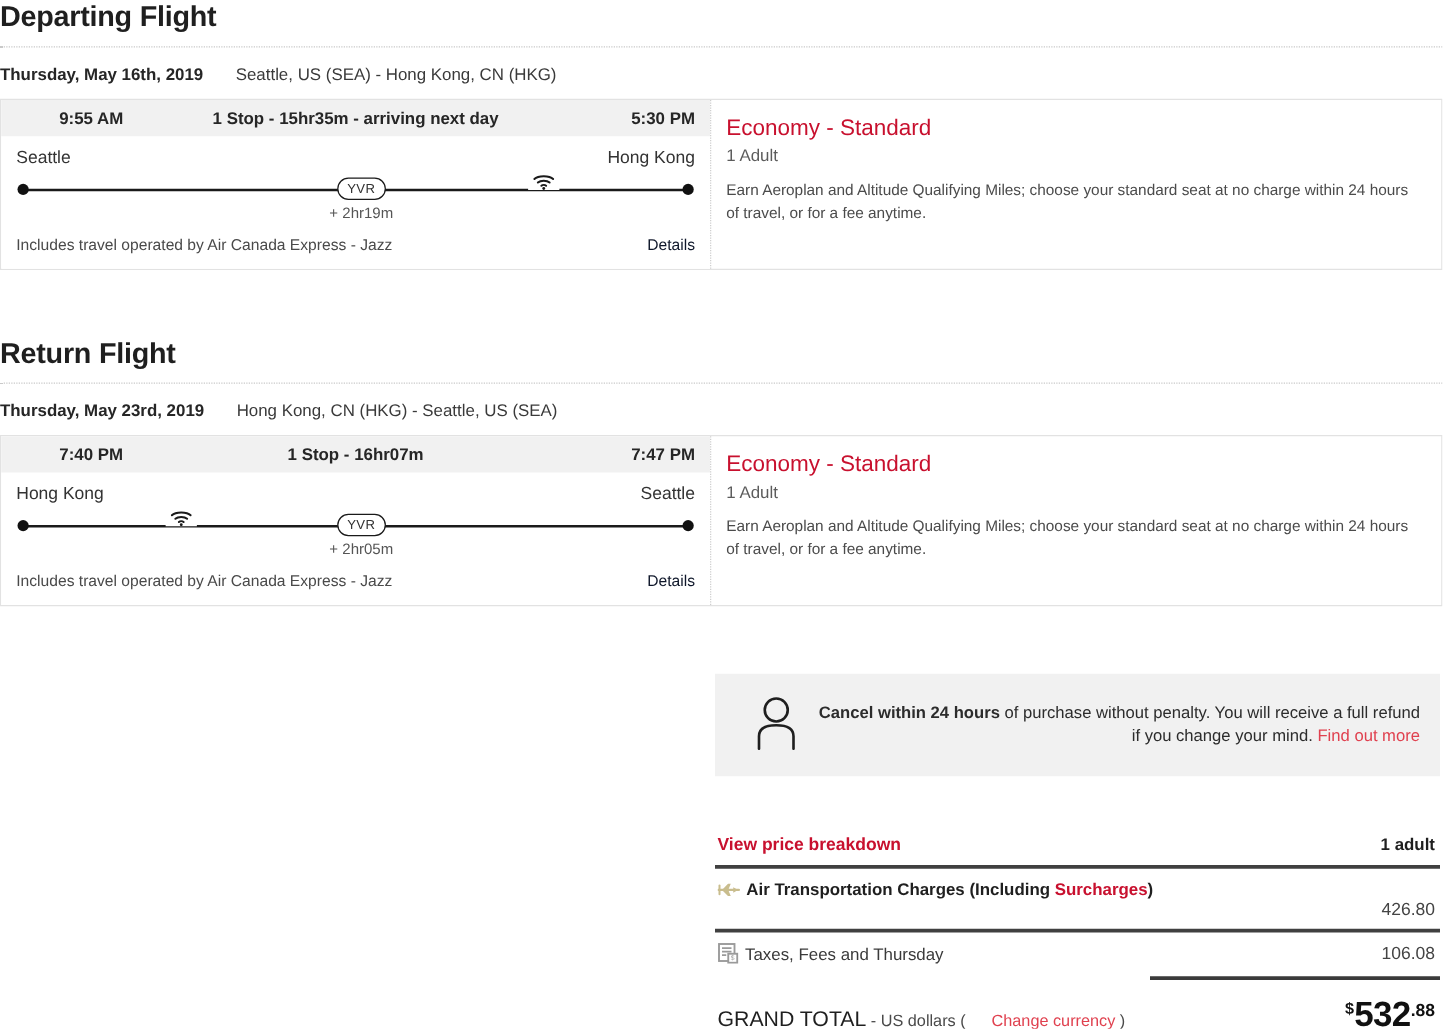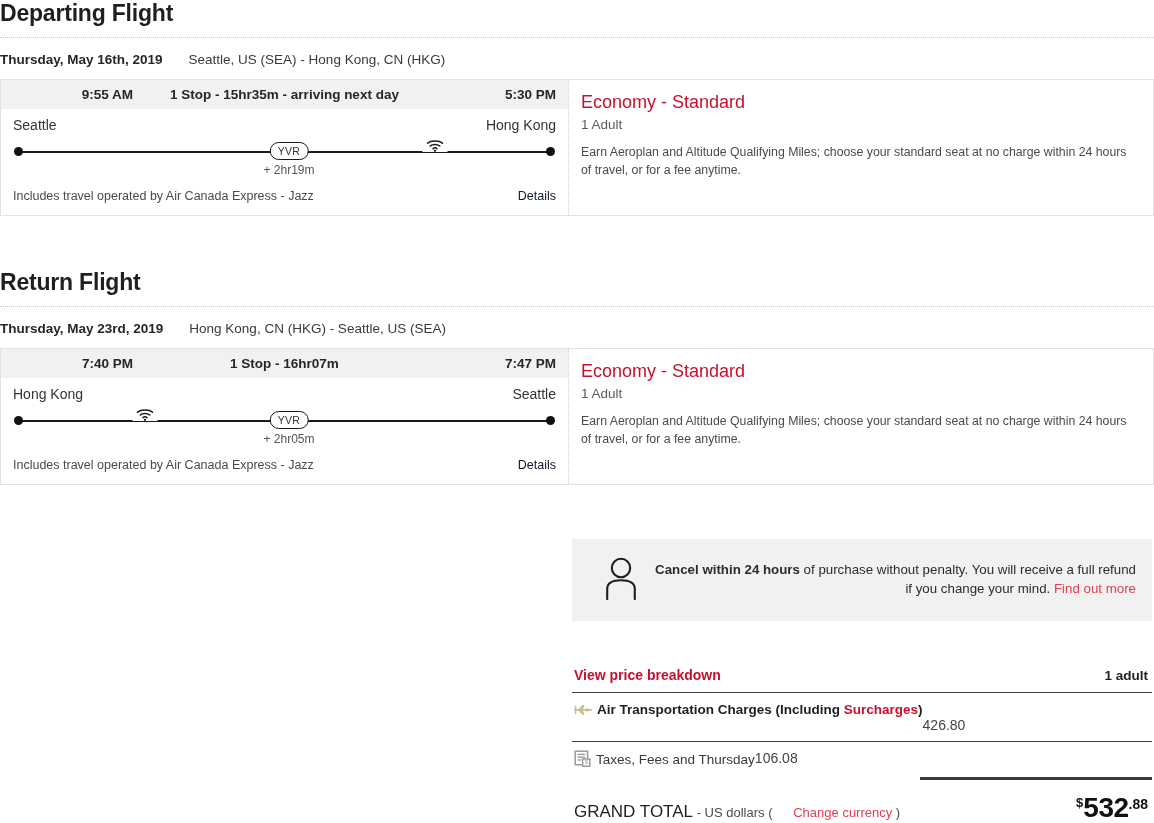--- a/index.html
+++ b/index.html
@@ -51,21 +51,21 @@
   }
   .itin-head {
     background: #f1f1f1;
     display: flex;
     align-items: center;
     padding: 7px 12px;
     font-size: 13.5px;
     font-weight: bold;
     color: #262626;
   }
-  .itin-head .depart-time { width: 120px; text-align: right; }
+  .itin-head .depart-time { width: 120px; text-align: center; }
   .itin-head .summary { flex: 1; text-align: center; }
   .itin-head .arrive-time { width: 120px; text-align: right; }
 
   .itin-body { padding: 8px 12px 0 12px; position: relative; }
   .city-row {
     display: flex;
     justify-content: space-between;
     font-size: 14px;
     color: #333;
     padding-bottom: 4px;
@@ -191,23 +191,23 @@
   .view-breakdown {
     color: #c8102e;
     font-weight: bold;
     font-size: 14px;
     cursor: pointer;
   }
   .pax-count { font-weight: bold; font-size: 13.5px; color: #1f1f1f; }
 
   .price-row {
     display: flex;
-    justify-content: flex-start;
+    justify-content: space-between;
     align-items: flex-start;
-    border-top: 1px solid #404040;
+    border-top: 3px solid #404040;
     padding: 8px 4px 8px 2px;
   }
   .price-label {
     font-size: 13.5px;
     color: #1f1f1f;
     line-height: 1.35;
     max-width: 420px;
   }
   .price-label .ico {
     display: inline-block;

